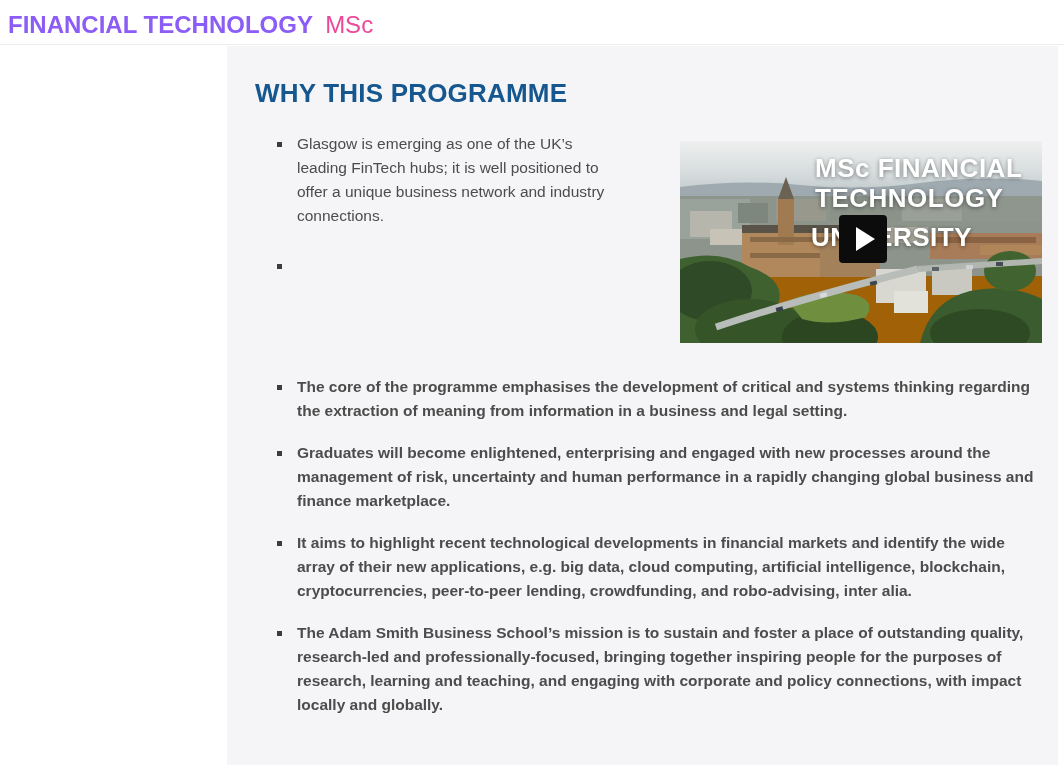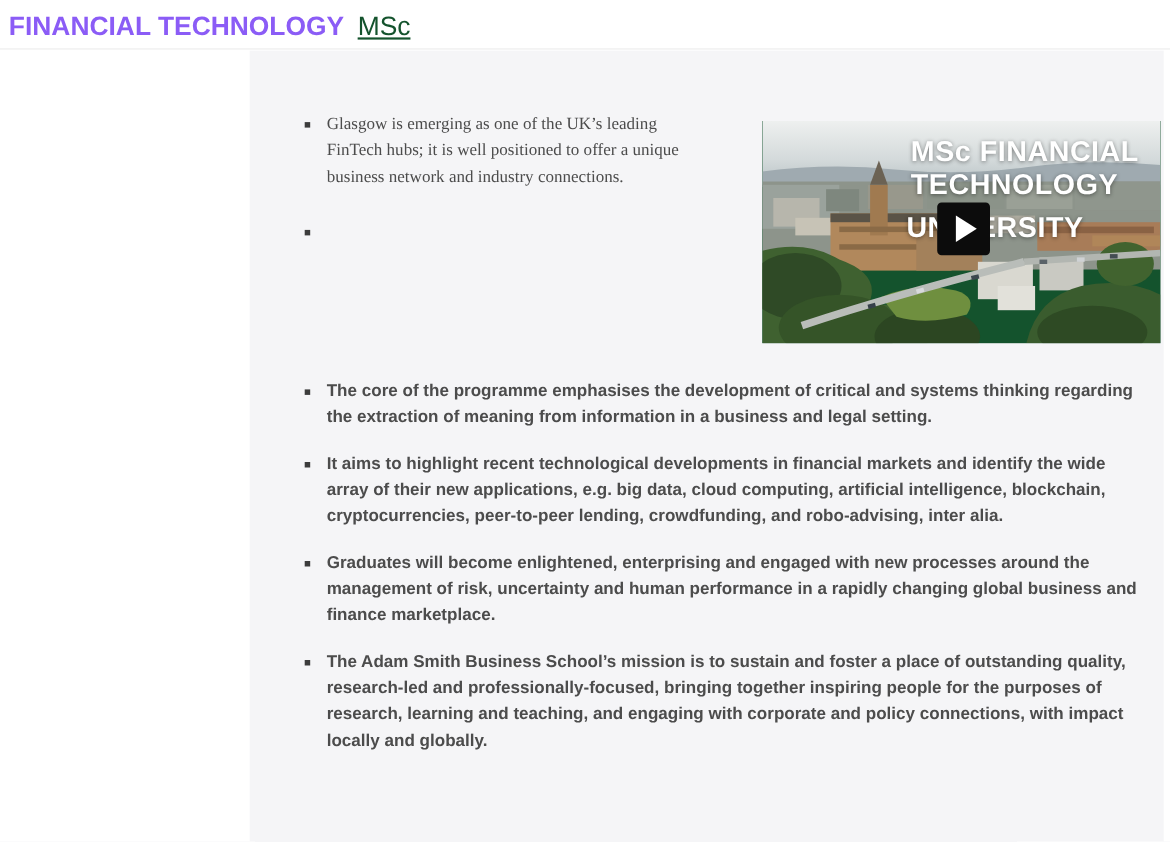--- a/index.html
+++ b/index.html
@@ -18,21 +18,21 @@
   }
   .site-header {
     position: absolute; left: 0; top: 0; width: 1064px; height: 45px;
     background: #ffffff;
     border-bottom: 1px solid #ececec;
     display: flex; align-items: center;
     padding: 6px 0 0 8px;
   }
   .page-title { font-size: 24px; line-height: 1; letter-spacing: 0; }
   .page-title .title-main { font-weight: 700; color: #8b5cf6; }
-  .page-title .title-degree { font-weight: 400; color: #14532d; margin-left: 6px; text-decoration: underline; }
+  .page-title .title-degree { font-weight: 400; color: #ec4899; margin-left: 6px; }
   
   .sidebar {
     position: absolute; left: 0; top: 46px; width: 227px; height: 719px;
     background: #ffffff;
   }
   .content-panel {
     position: absolute; left: 227px; top: 46px; width: 831px; height: 719px;
     background: #f5f5f7;
     padding: 32px 23px 0 28px;
   }
@@ -49,32 +49,32 @@
     display: flex; align-items: flex-start;
     font-size: 15.5px; line-height: 24px; color: #4c4c4c;
   }
   .bullet-item .marker {
     flex: 0 0 auto;
     width: 5px; height: 5px; background: #3c3c3c;
     margin: 10px 15px 0 22px;
   }
   .bullet-item .bullet-text { flex: 1 1 auto; }
   .col-list .bullet-item { margin-bottom: 26px; }
-  .col-list .bullet-item .bullet-text { max-width: 322px; font-family: Liberation Serif, serif; }
+  .col-list .bullet-item .bullet-text { max-width: 322px; }
   .full-list { margin-top: 32px; font-weight: bold; }
   .full-list .bullet-item { margin-bottom: 18px; }
   
   .video-wrap {
     position: relative;
     width: 362px; height: 202px;
-    margin-left: 38px; margin-top: 9px;
+    margin-left: 25px; margin-top: 9px;
     flex: 0 0 362px;
     overflow: hidden;
     cursor: pointer;
-    background: #14532d;
+    background: #a16207;
   }
   .video-wrap svg.scene { position: absolute; left: 0; top: 0; width: 100%; height: 100%; display: block; }
   .video-overlay-text {
     position: absolute; left: 135px; top: 12px;
     color: #ffffff; font-weight: 700; font-size: 26px; line-height: 30px;
     letter-spacing: 0.5px;
     text-shadow: 0 1px 4px rgba(0,0,0,0.45);
     white-space: nowrap;
   }
   .video-overlay-text .uni-block { display: block; margin-top: 9px; margin-left: -4px; }
@@ -103,20 +103,21 @@
 <header class="site-header">
   <h1 class="page-title">
     <span class="title-main">FINANCIAL TECHNOLOGY</span>
     <span class="title-degree">MSc</span>
   </h1>
 </header>
 
 <aside class="sidebar"></aside>
 
 <main class="content-panel">
+  <h2 class="section-heading">WHY THIS PROGRAMME</h2>
 
   <div class="intro-row">
     <ul class="bullet-list col-list bullet-col">
       <li class="bullet-item">
         <span class="marker"></span>
         <span class="bullet-text">Glasgow is emerging as one of the UK’s leading FinTech hubs; it is well positioned to offer a unique business network and industry connections.</span>
       </li>
       <li class="bullet-item">
         <span class="marker"></span>
       </li>
@@ -196,25 +197,25 @@
     </div>
   </div>
 
   <ul class="bullet-list full-list">
     <li class="bullet-item">
       <span class="marker"></span>
       <span class="bullet-text">The core of the programme emphasises the development of critical and systems thinking regarding the extraction of meaning from information in a business and legal setting.</span>
     </li>
     <li class="bullet-item">
       <span class="marker"></span>
+      <span class="bullet-text">Graduates will become enlightened, enterprising and engaged with new processes around the management of risk, uncertainty and human performance in a rapidly changing global business and finance marketplace.</span>
+    </li>
+    <li class="bullet-item">
+      <span class="marker"></span>
       <span class="bullet-text">It aims to highlight recent technological developments in financial markets and identify the wide array of their new applications, e.g. big data, cloud computing, artificial intelligence, blockchain, cryptocurrencies, peer-to-peer lending, crowdfunding, and robo-advising, inter alia.</span>
-    </li>
-    <li class="bullet-item">
-      <span class="marker"></span>
-      <span class="bullet-text">Graduates will become enlightened, enterprising and engaged with new processes around the management of risk, uncertainty and human performance in a rapidly changing global business and finance marketplace.</span>
     </li>
     <li class="bullet-item">
       <span class="marker"></span>
       <span class="bullet-text">The Adam Smith Business School’s mission is to sustain and foster a place of outstanding quality, research-led and professionally-focused, bringing together inspiring people for the purposes of research, learning and teaching, and engaging with corporate and policy connections, with impact locally and globally.</span>
     </li>
 
   </ul>
 </main>
 
 <div class="right-edge"></div>

